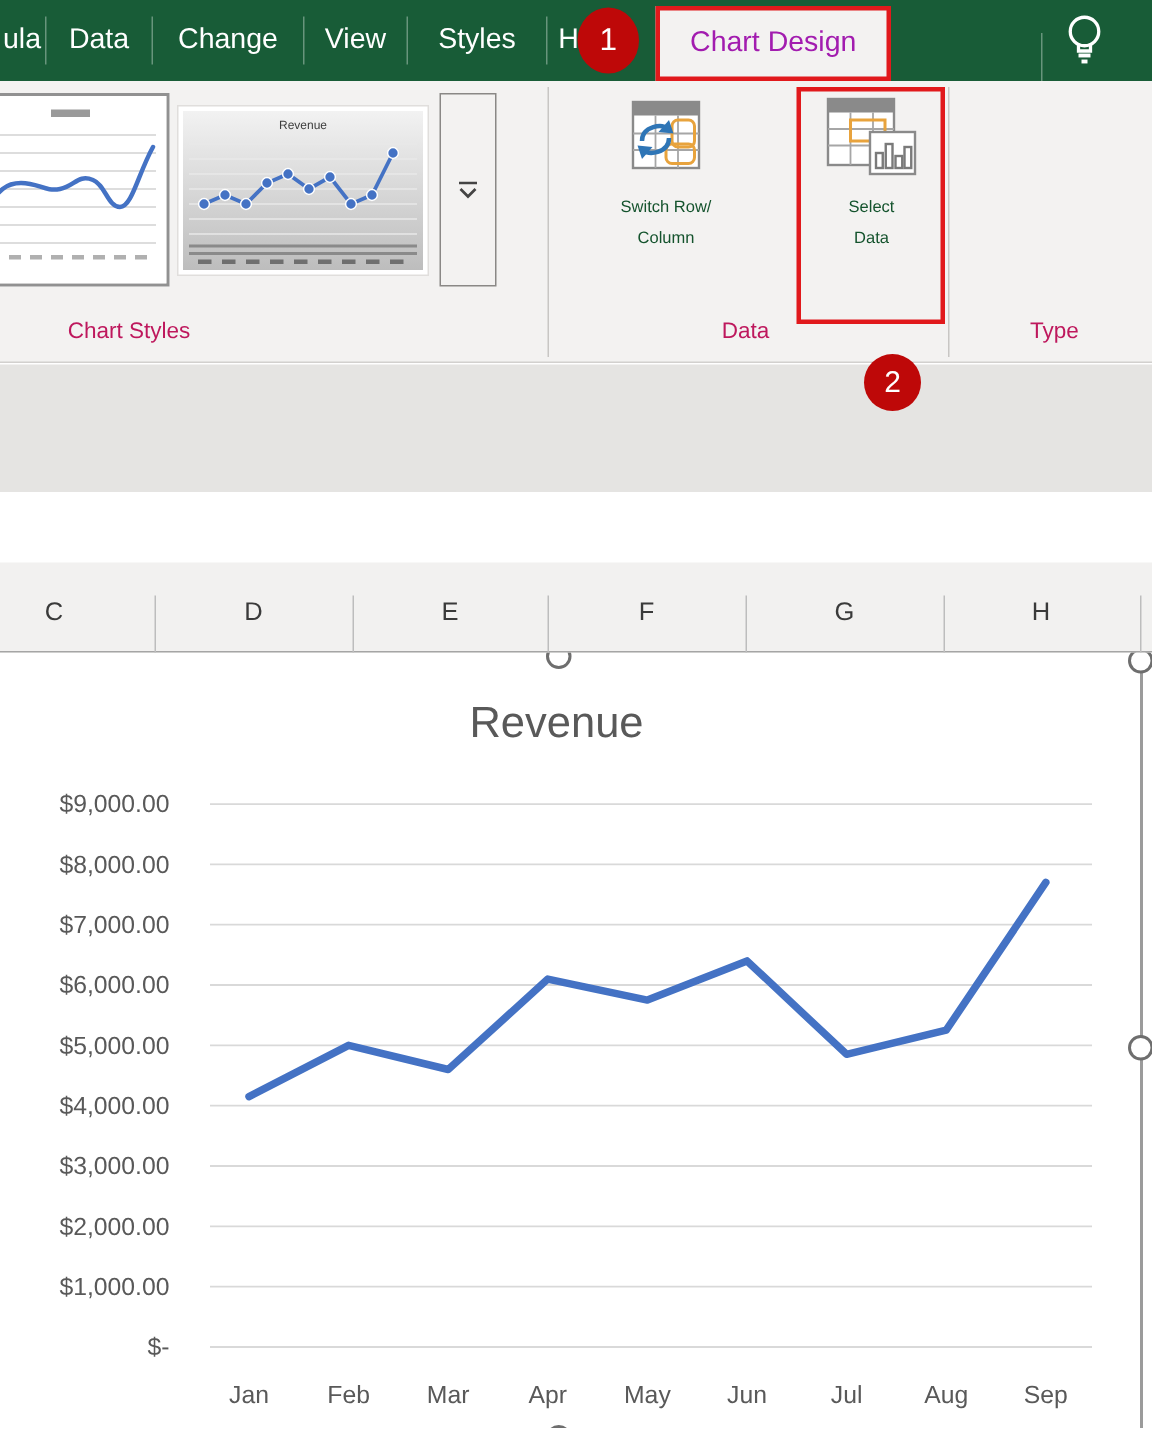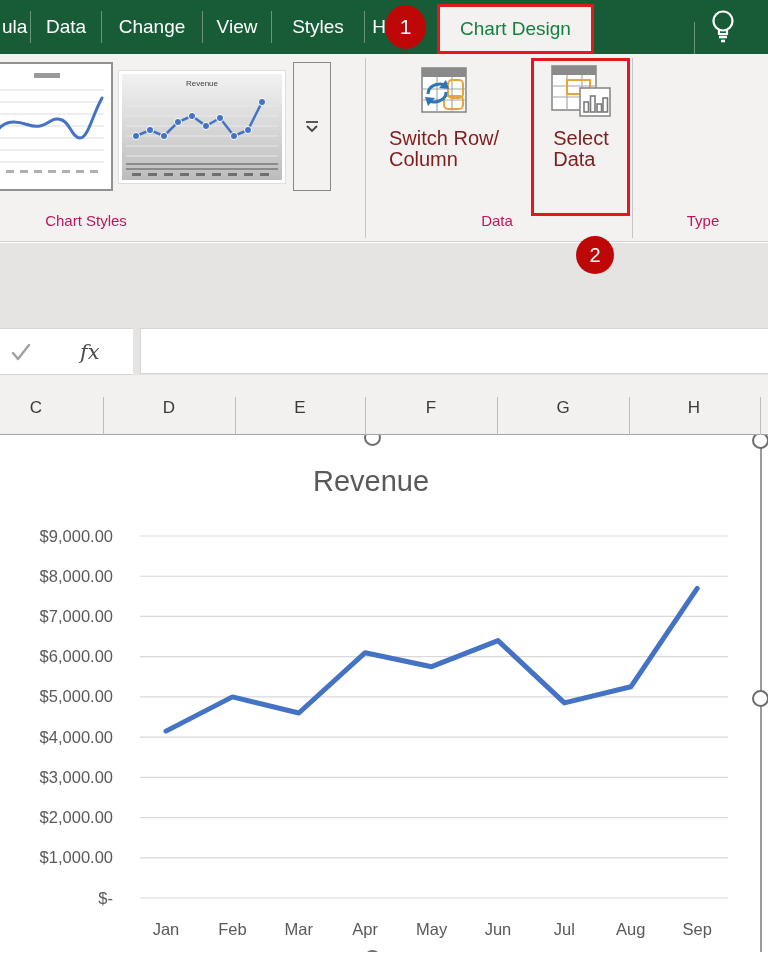--- a/index.html
+++ b/index.html
@@ -4,36 +4,36 @@
 <style>
   html,body{margin:0;padding:0;background:#fff;}
   *{box-sizing:border-box;font-family:"Liberation Sans",sans-serif;}
   .screen{position:relative;width:768px;height:952px;overflow:hidden;background:#fff;}
 
   
   .tabbar{position:absolute;left:0;top:0;width:768px;height:54px;background:#185C37;display:flex;align-items:stretch;}
   .tab{color:#fff;font-size:19px;display:flex;align-items:center;justify-content:center;white-space:nowrap;overflow:hidden;}
   .tab-sep{width:1px;background:rgba(255,255,255,.35);margin:11px 0;}
   .tab.partial{justify-content:flex-start;padding-left:2px;}
-  .tab-active{position:absolute;left:437px;top:4px;width:157px;height:50px;background:#F3F2F1;border:3px solid #E1191C;color:#15803d;font-size:19px;display:flex;align-items:center;justify-content:center;}
+  .tab-active{position:absolute;left:437px;top:4px;width:157px;height:50px;background:#F3F2F1;border:3px solid #E1191C;color:#a21caf;font-size:19px;display:flex;align-items:center;justify-content:center;}
   .ann-circle{position:absolute;border-radius:50%;background:#BE0808;color:#fff;display:flex;align-items:center;justify-content:center;font-size:21px;z-index:30;}
   .circ1{left:385px;top:5px;width:41px;height:44px;}
   .bulb{position:absolute;left:706px;top:8px;}
 
   
   .ribbon{position:absolute;left:0;top:54px;width:768px;height:188px;background:#F3F2F1;border-bottom:1px solid #D2D0CE;}
   .group-div{position:absolute;top:4px;width:1px;height:180px;background:#C8C6C4;}
   .glabel{position:absolute;top:158px;font-size:15px;color:#be185d;transform:translateX(-50%);white-space:nowrap;}
 
   .card1{position:absolute;left:-16px;top:8px;width:129px;height:129px;background:#fff;border:2px solid #919191;box-shadow:0 0 0 1px #E3E1DF inset;}
   .card2{position:absolute;left:118px;top:16px;width:168px;height:114px;background:#fff;border:1px solid #E0DEDC;padding:3px;}
   .morebtn{position:absolute;left:293px;top:8px;width:38px;height:129px;background:#F3F2F1;border:1px solid #8A8886;display:flex;align-items:center;justify-content:center;}
 
   .rbtn{position:absolute;top:6px;display:flex;flex-direction:column;align-items:center;}
-  .rbtn .lbl{font-size:20px;color:#7f1d1d;line-height:21px;text-align:left;white-space:nowrap;}
+  .rbtn .lbl{font-size:11px;color:#14532d;line-height:21px;text-align:center;white-space:nowrap;}
   .redbox{position:absolute;left:531px;top:4px;width:99px;height:158px;border:3px solid #E1191C;z-index:20;}
   .circ2{left:576px;top:236px;width:38px;height:38px;font-size:20px;}
 
   
   .band{position:absolute;left:0;top:243px;width:768px;height:85px;background:#E5E4E2;}
 
   
   .fbar{position:absolute;left:0;top:328px;width:768px;height:47px;background:#E5E4E2;}
   .fbox1{position:absolute;left:0;top:0;width:133px;height:47px;background:#fff;border-top:1px solid #D8D6D4;border-bottom:1px solid #D8D6D4;display:flex;align-items:center;}
   .fx{position:absolute;left:80px;font-family:"DejaVu Serif",serif;font-style:italic;font-size:21px;color:#4A4A4A;}
@@ -243,29 +243,20 @@
     <div class="glabel" style="left:86px">Chart Styles</div>
     <div class="glabel" style="left:497px">Data</div>
     <div class="glabel" style="left:703px">Type</div>
   </div>
 
   <div class="band"></div>
   <div class="ann-circle circ2">
       <span>2</span>
     </div>
 
-  <div class="fbar">
-    <div class="fbox1">
-      <svg width="24" height="24" viewBox="0 0 24 24" style="position:absolute;left:9px">
-        <polyline points="4,13 9,19 20,5" fill="none" stroke="#A0A0A0" stroke-width="2.4" stroke-linecap="round" stroke-linejoin="round"></polyline>
-      </svg>
-      <span class="fx">fx</span>
-    </div>
-    <div class="fbox2"></div>
-  </div>
 
   <div class="cheads">
     <span class="chead" style="left:36px">C</span>
     <span class="chead" style="left:169px">D</span>
     <span class="chead" style="left:300px">E</span>
     <span class="chead" style="left:431px">F</span>
     <span class="chead" style="left:563px">G</span>
     <span class="chead" style="left:694px">H</span>
     <div class="csep" style="left:103px"></div>
     <div class="csep" style="left:235px"></div>

